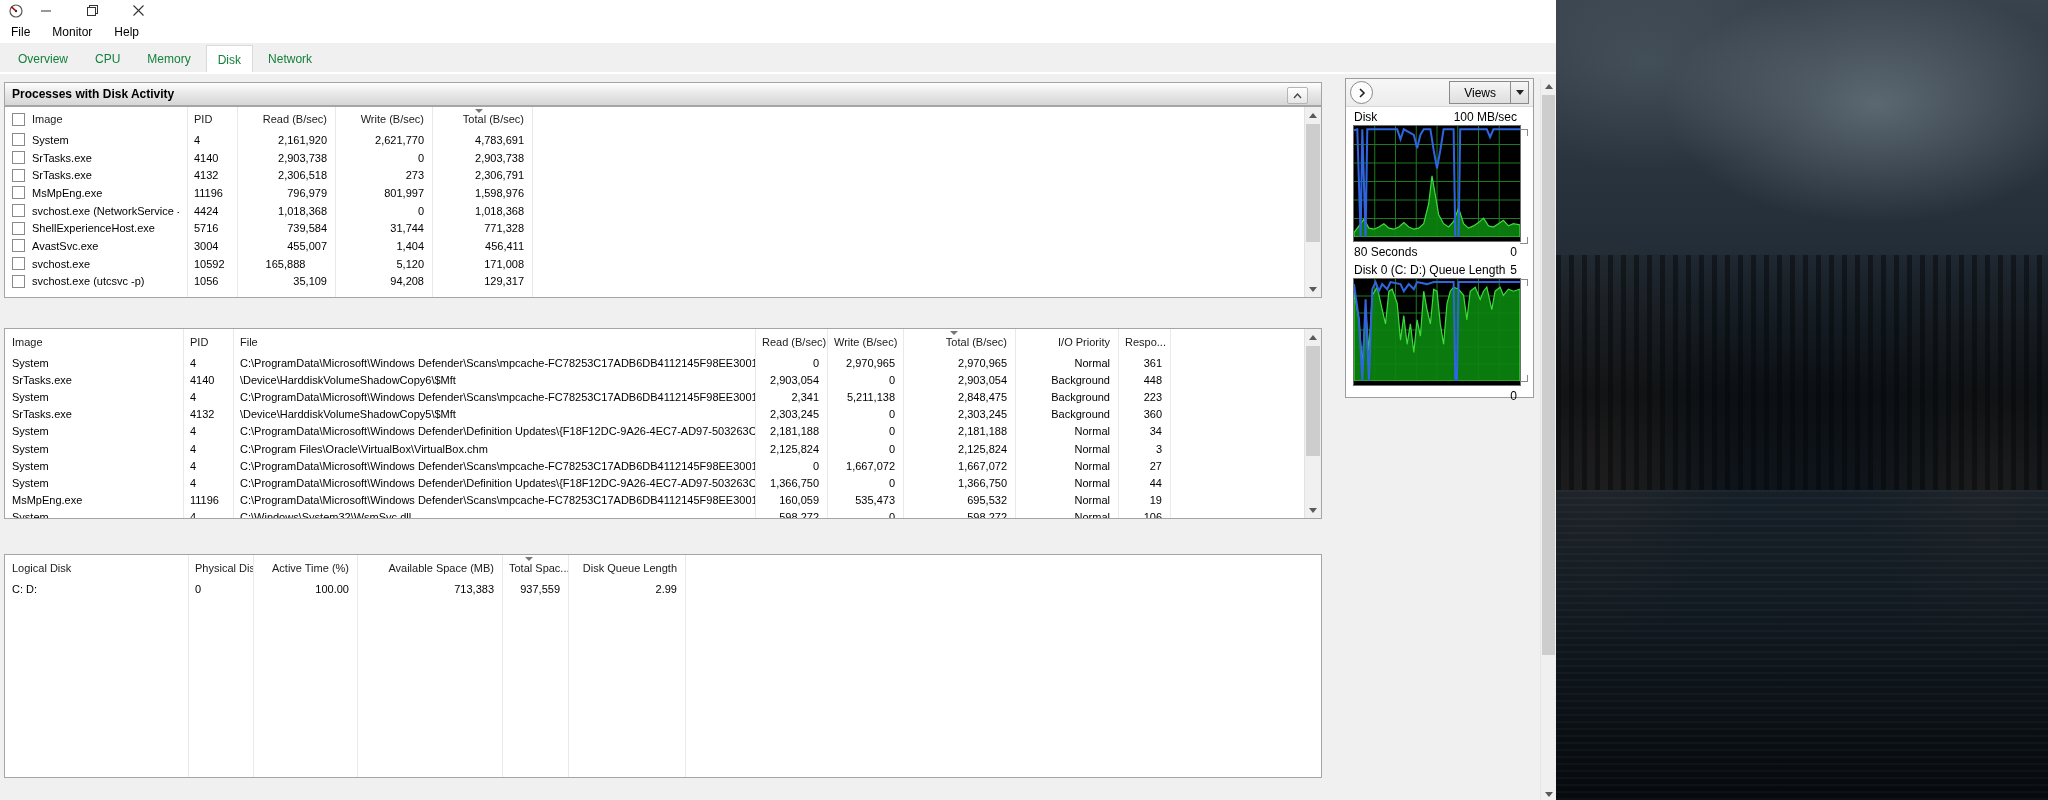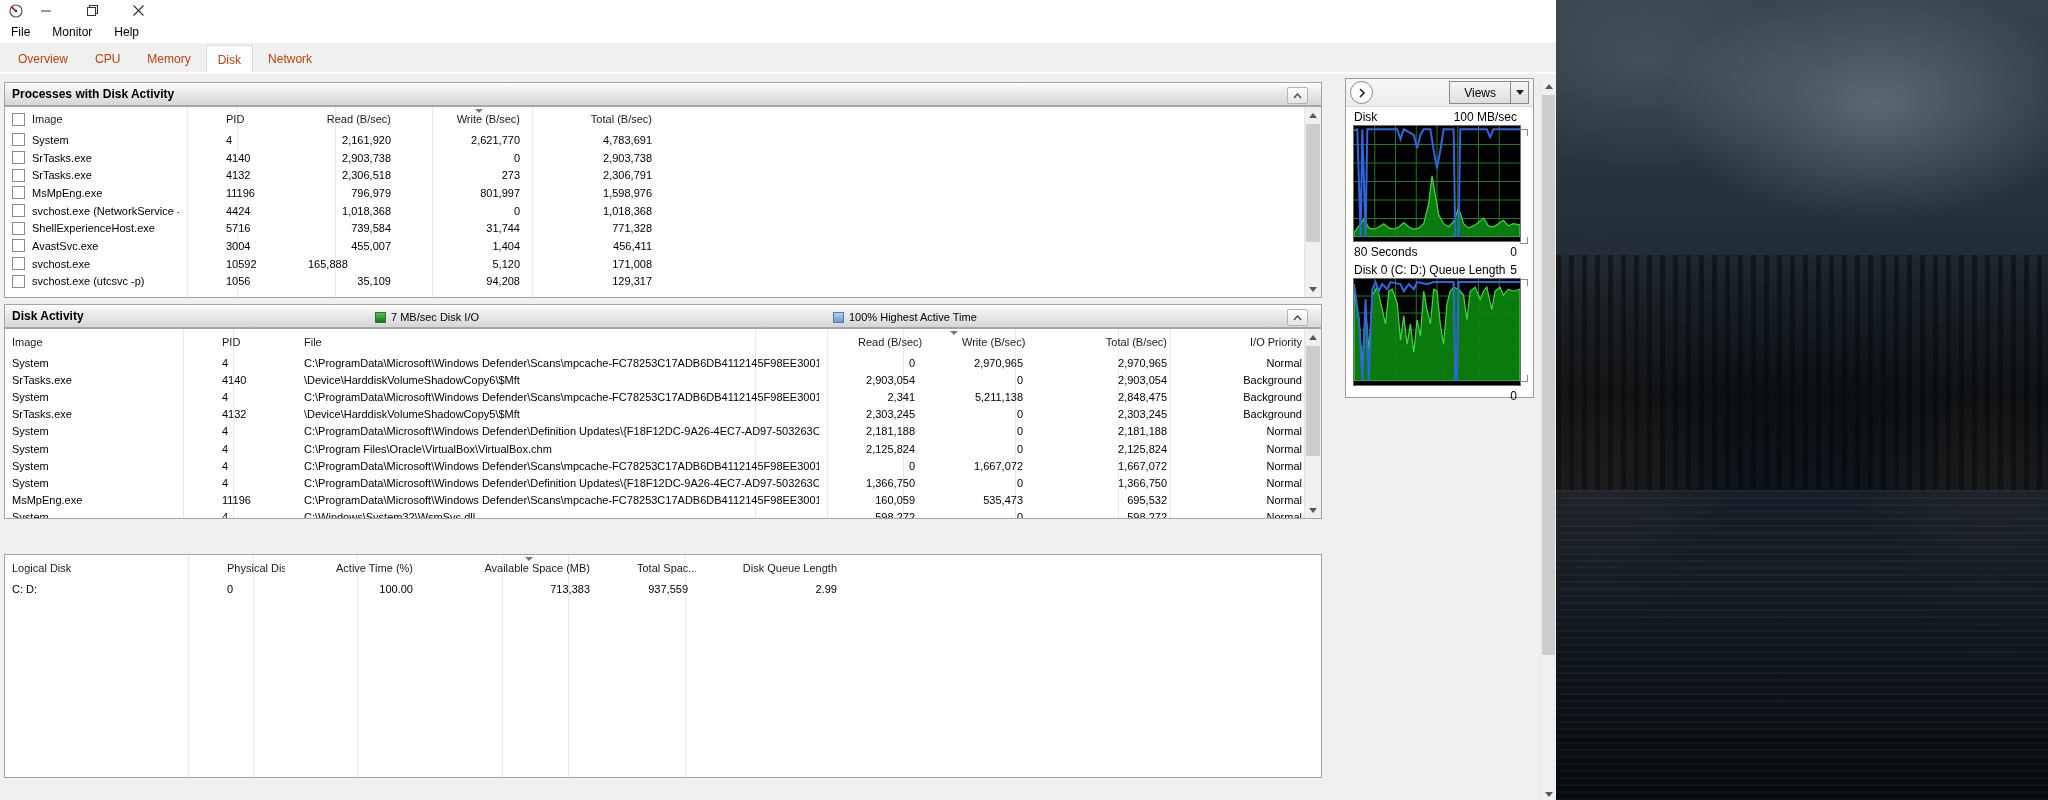--- a/index.html
+++ b/index.html
@@ -7,37 +7,37 @@
        font-family:"Liberation Sans",sans-serif;-webkit-font-smoothing:antialiased;}
   
   .window{position:absolute;left:0;top:0;width:1556px;height:800px;background:#f0f0f0;border-right:1px solid #7a7a7a;}
   .titlebar{position:absolute;left:0;top:0;width:100%;height:21px;background:#ffffff;display:flex;align-items:center;}
   .appicon{width:14px;height:14px;margin-left:9px;flex:0 0 auto;}
   .title{font-size:12px;color:#000;margin-left:7px;flex:1 1 auto;white-space:nowrap;}
   .capbtn{width:46px;height:21px;display:flex;align-items:center;justify-content:center;flex:0 0 auto;}
   .menubar{position:absolute;left:0;top:21px;width:100%;height:22px;background:#ffffff;display:flex;align-items:center;font-size:12px;color:#000;}
   .menuitem{padding:0 11px;height:100%;display:flex;align-items:center;}
   .tabbar{position:absolute;left:0;top:43px;width:100%;height:29px;background:#f0f0f0;display:flex;align-items:flex-end;padding-left:6px;box-sizing:border-box;}
-  .tab{font-size:12px;color:#c2410c;padding:5px 11px 6px 11px;margin-right:3px;border:1px solid transparent;border-bottom:none;}
+  .tab{font-size:12px;color:#15803d;padding:5px 11px 6px 11px;margin-right:3px;border:1px solid transparent;border-bottom:none;}
   .tab.active{background:#fff;border-color:#d9d9d9;padding-top:7px;position:relative;top:1px;}
   .content{position:absolute;left:0;top:72px;width:1556px;height:728px;background:#f0f0f0;border-top:2px solid #ffffff;box-sizing:border-box;}
   
   .sechdr{position:absolute;left:4px;width:1318px;height:24px;background:linear-gradient(#fefefe,#e9e9e9 45%,#d6d6d6);
           border:1px solid #a5a5a5;box-sizing:border-box;display:flex;align-items:center;}
   .sectitle{font-weight:bold;font-size:12px;color:#000;margin-left:7px;}
   .collapsebtn{position:absolute;right:13px;top:4px;width:19px;height:15px;border:1px solid #b5b5b5;border-radius:2px;
                background:linear-gradient(#ffffff,#e6e6e6);display:flex;align-items:center;justify-content:center;}
   .legend{position:absolute;display:flex;align-items:center;font-size:11px;color:#000;top:6px;}
   .swatch{width:11px;height:11px;border:1px solid #3c6e3c;margin-right:5px;box-sizing:border-box;}
   .swatch.green{background:linear-gradient(#4cc553,#0d7d13);}
   .swatch.blue{background:linear-gradient(#b5d0f2,#6c99d9);border-color:#5b7ba6;}
   
   .tbl{position:absolute;left:4px;width:1318px;background:#fff;border:1px solid #a5a5a5;box-sizing:border-box;overflow:hidden;}
   .colline{position:absolute;top:0;bottom:0;width:1px;background:#e9e9e9;}
-  .trow{position:relative;display:flex;align-items:center;gap:32px;}
+  .trow{position:relative;display:flex;align-items:center;}
   .tcell{font-size:11px;color:#000;white-space:nowrap;overflow:hidden;box-sizing:border-box;padding:0 8px 0 7px;flex:0 0 auto;}
   .thead .tcell{color:#1a1a1a;}
   #tbl-processes .trow{height:17.7px}  #tbl-processes .trow.thead{height:24px}
   #tbl-disk .trow{height:17.2px}       #tbl-disk .trow.thead{height:25px}
   #tbl-storage .trow{height:18px}      #tbl-storage .trow.thead{height:25px}
   .cbx{display:inline-block;width:11px;height:11px;border:1px solid #8a8a8a;background:#fff;margin-right:7px;vertical-align:-2px;flex:0 0 auto;}
   .sortmark{position:absolute;top:2px;width:0;height:0;border-left:4px solid transparent;border-right:4px solid transparent;border-top:4px solid #777;}
   
   .vscroll{position:absolute;right:0;top:0;bottom:0;width:17px;background:#f0f0f0;border-left:1px solid #e2e2e2;box-sizing:border-box;}
   .sbtn{position:absolute;left:0;width:16px;height:16px;display:flex;align-items:center;justify-content:center;}
@@ -213,21 +213,21 @@
           <div class="tcell" style="width: 98px; text-align: right;"><span style="overflow: hidden; white-space: nowrap;">455,007</span></div>
           <div class="tcell" style="width: 97px; text-align: right;"><span style="overflow: hidden; white-space: nowrap;">1,404</span></div>
           <div class="tcell" style="width: 100px; text-align: right;"><span style="overflow: hidden; white-space: nowrap;">456,411</span></div>
         </div>
         <div class="trow">
           <div class="tcell" style="width: 182px; text-align: left; display: flex; align-items: center;">
             <div class="cbx"></div>
             <span style="overflow: hidden; white-space: nowrap;">svchost.exe</span>
           </div>
           <div class="tcell" style="width: 50px; text-align: left;"><span style="overflow: hidden; white-space: nowrap;">10592</span></div>
-          <div class="tcell" style="width: 98px; text-align: left;"><span style="overflow: hidden; white-space: nowrap;">165,888</span></div>
+          <div class="tcell" style="width: 98px; text-align: center;"><span style="overflow: hidden; white-space: nowrap;">165,888</span></div>
           <div class="tcell" style="width: 97px; text-align: right;"><span style="overflow: hidden; white-space: nowrap;">5,120</span></div>
           <div class="tcell" style="width: 100px; text-align: right;"><span style="overflow: hidden; white-space: nowrap;">171,008</span></div>
         </div>
         <div class="trow">
           <div class="tcell" style="width: 182px; text-align: left; display: flex; align-items: center;">
             <div class="cbx"></div>
             <span style="overflow: hidden; white-space: nowrap;">svchost.exe (utcsvc -p)</span>
           </div>
           <div class="tcell" style="width: 50px; text-align: left;"><span style="overflow: hidden; white-space: nowrap;">1056</span></div>
           <div class="tcell" style="width: 98px; text-align: right;"><span style="overflow: hidden; white-space: nowrap;">35,109</span></div>
@@ -239,36 +239,20 @@
         <div class="sbtn" style="top:0">
             <div class="tri-up"></div>
           </div>
         <div class="sthumb" style="top:17px;height:118px"></div>
         <div class="sbtn" style="bottom:0">
             <div class="tri-dn"></div>
           </div>
       </div>
       </div>
 
-    <div class="sechdr" style="top:230px">
-      <div class="sectitle">Disk Activity</div>
-      <div class="legend" style="left:370px">
-        <div class="swatch green"></div>
-        <span>7 MB/sec Disk I/O</span>
-      </div>
-      <div class="legend" style="left:828px">
-        <div class="swatch blue"></div>
-        <span>100% Highest Active Time</span>
-      </div>
-      <div class="collapsebtn">
-        <svg width="9" height="6" viewBox="0 0 9 6">
-            <path d="M1 5 L4.5 1 L8 5" fill="none" stroke="#444" stroke-width="1.3"></path>
-          </svg>
-      </div>
-    </div>
     <div class="tbl" id="tbl-disk" style="top:254px;height:191px">
 
     <div class="colline" style="left: 178px;"></div>
         <div class="colline" style="left: 228px;"></div>
         <div class="colline" style="left: 750px;"></div>
         <div class="colline" style="left: 822px;"></div>
         <div class="colline" style="left: 898px;"></div>
         <div class="colline" style="left: 1010px;"></div>
         <div class="colline" style="left: 1113px;"></div>
         <div class="colline" style="left: 1165px;"></div>

